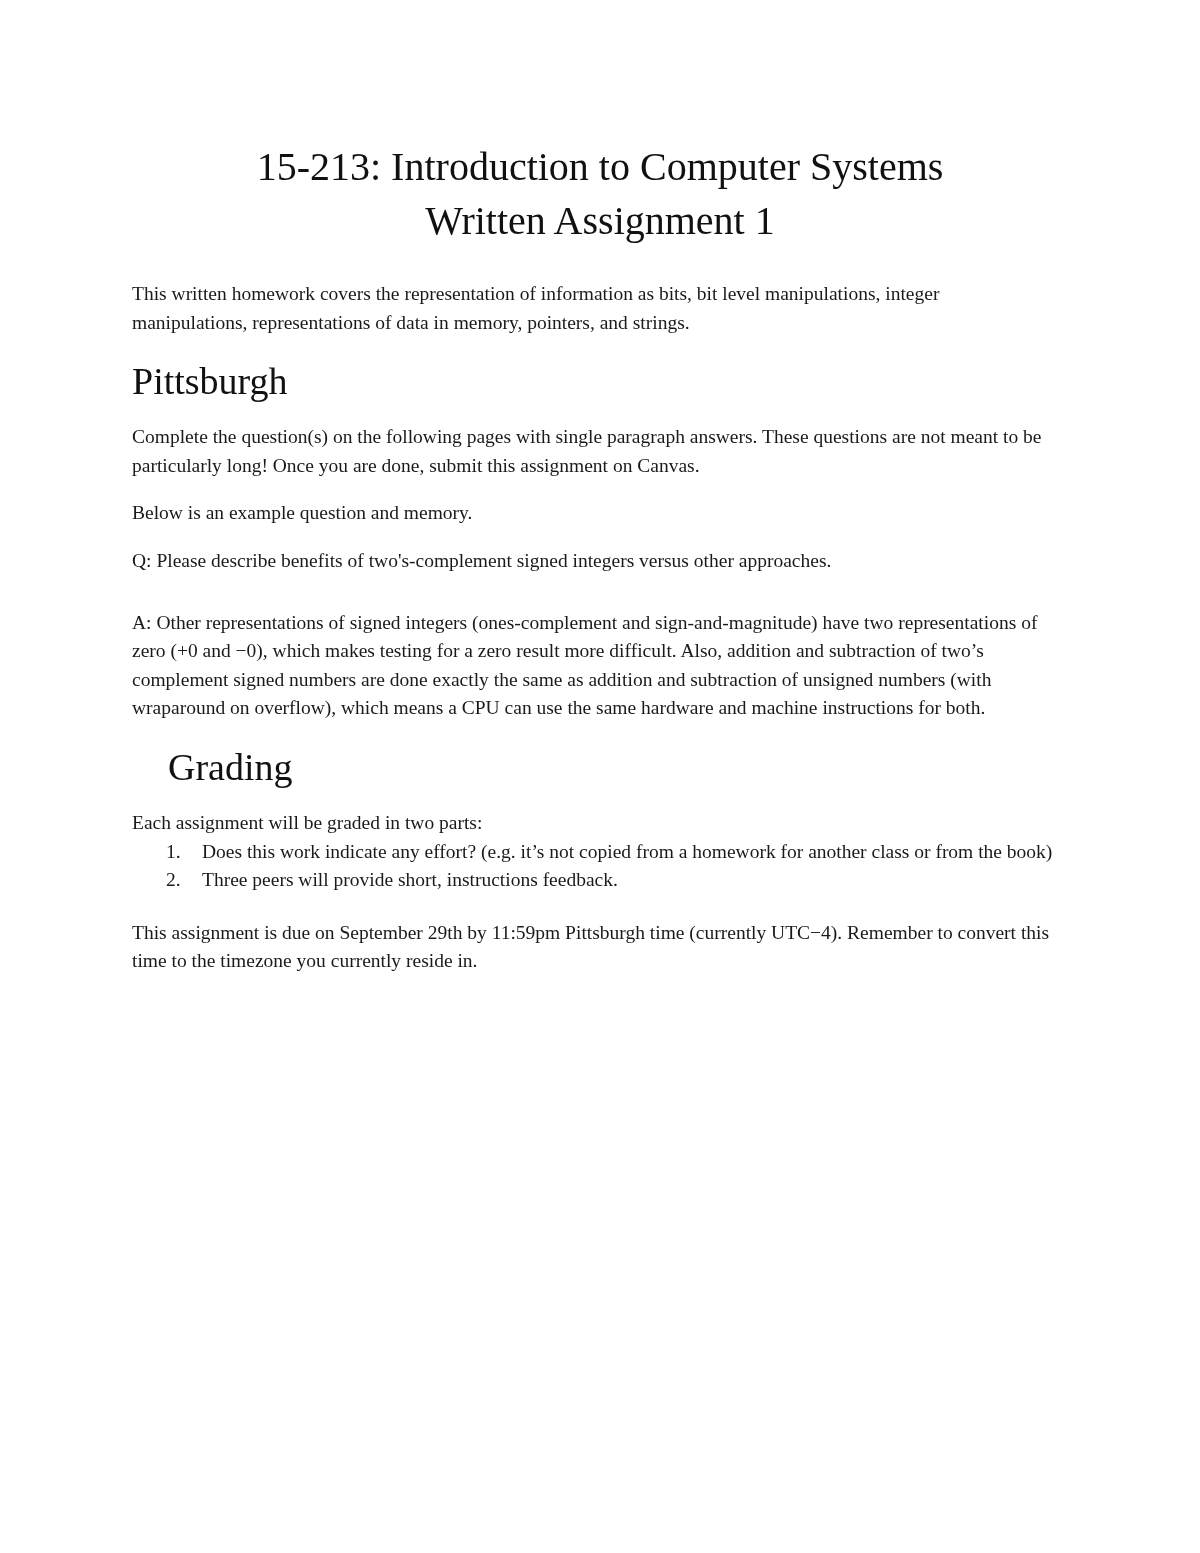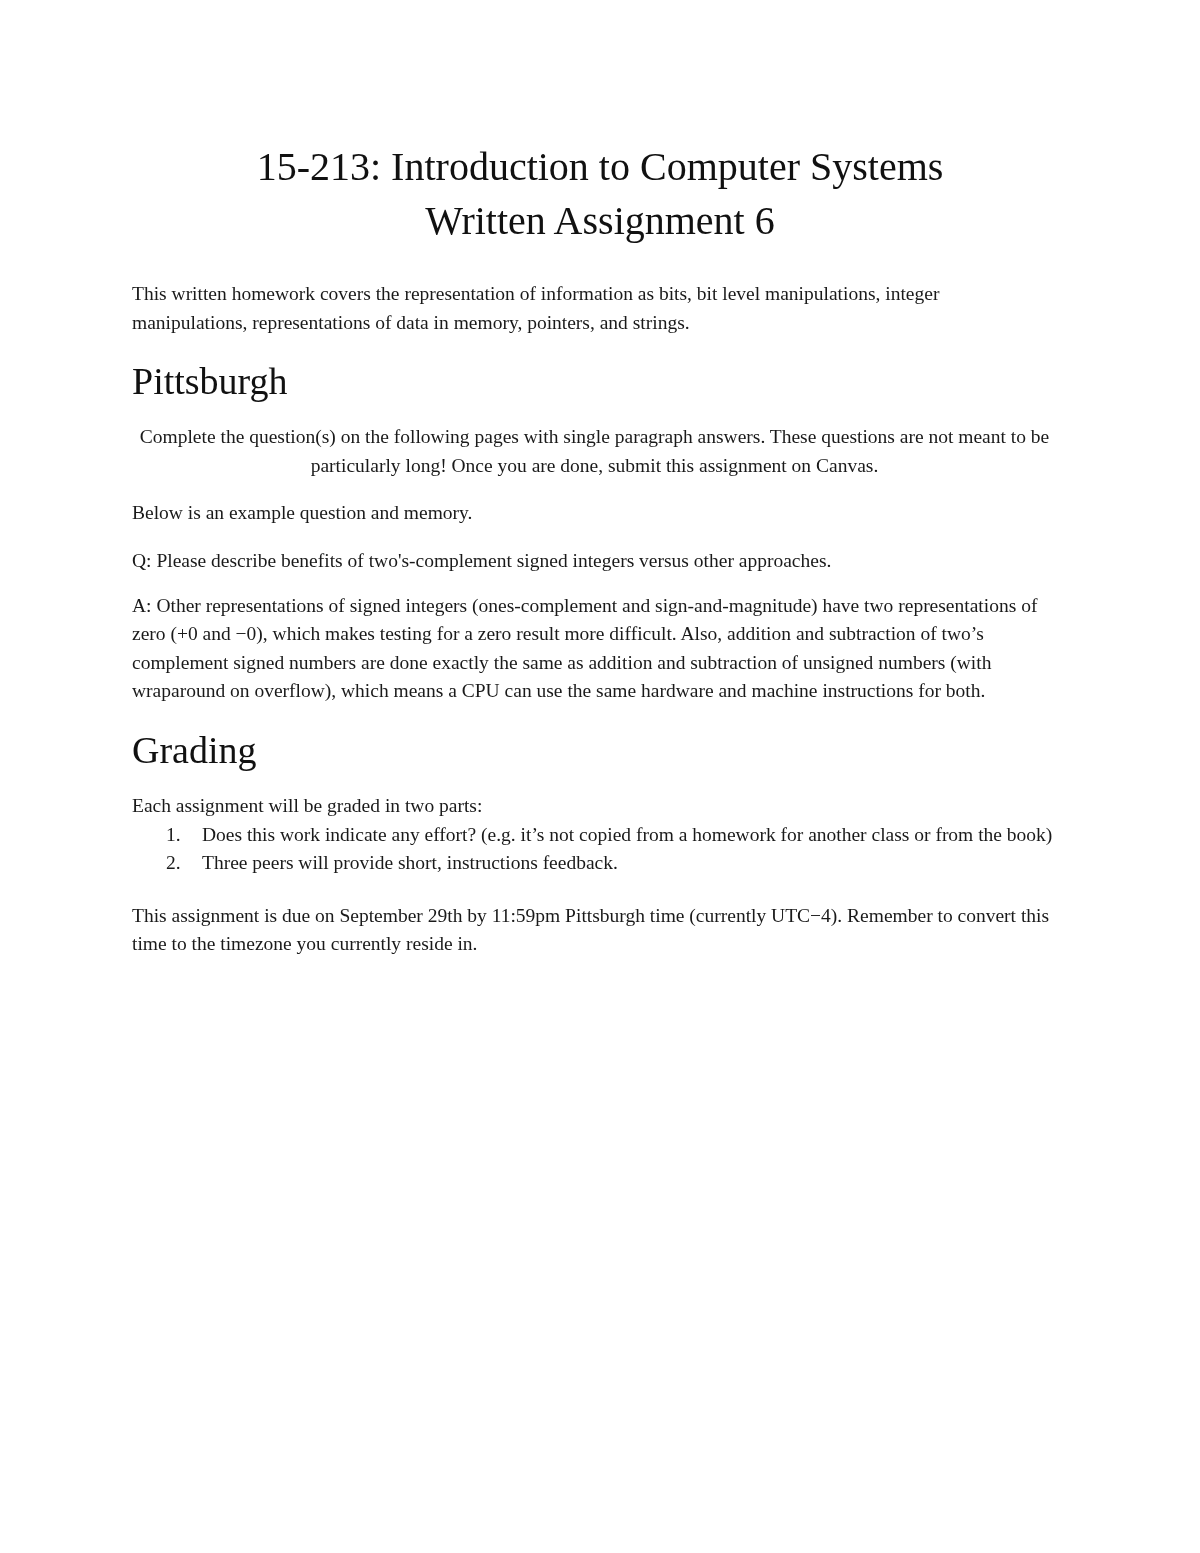--- a/index.html
+++ b/index.html
@@ -78,34 +78,34 @@
       top: 0;
     }
   </style>
 </head>
 <body>
 
 <div class="page">
 
   <div class="title-block">
     <div class="title-line">15-213: Introduction to Computer Systems</div>
-    <div class="title-line">Written Assignment 6</div>
+    <div class="title-line">Written Assignment 1</div>
   </div>
 
   <div class="content">
 
     <p class="body-text" style="margin-bottom: 22px;">This written homework covers the representation of information as bits, bit level manipulations, integer manipulations, representations of data in memory, pointers, and strings.</p>
 
     <h2 class="section-heading" style="margin-bottom: 20px;">Pittsburgh</h2>
-    <p class="body-text" style="margin-bottom: 19px; text-align: center;">Complete the question(s) on the following pages with single paragraph answers. These questions are not meant to be particularly long! Once you are done, submit this assignment on Canvas.</p>
+    <p class="body-text" style="margin-bottom: 19px;">Complete the question(s) on the following pages with single paragraph answers. These questions are not meant to be particularly long! Once you are done, submit this assignment on Canvas.</p>
     <p class="body-text" style="margin-bottom: 19px;">Below is an example question and memory.</p>
-    <p class="body-text" style="margin-bottom: 16px;">Q: Please describe benefits of two's-complement signed integers versus other approaches.</p>
+    <p class="body-text" style="margin-bottom: 33px;">Q: Please describe benefits of two's-complement signed integers versus other approaches.</p>
     <p class="body-text" style="margin-bottom: 22px;">A: Other representations of signed integers (ones-complement and sign-and-magnitude) have two representations of zero (+0 and −0), which makes testing for a zero result more difficult. Also, addition and subtraction of two’s complement signed numbers are done exactly the same as addition and subtraction of unsigned numbers (with wraparound on overflow), which means a CPU can use the same hardware and machine instructions for both.</p>
 
-    <h2 class="section-heading" style="margin-bottom: 20px;">Grading</h2>
+    <h2 class="section-heading" style="margin-bottom: 20px; margin-left: 36px;">Grading</h2>
     <p class="body-text" style="">Each assignment will be graded in two parts:</p>
     <ol class="grading-list" style="margin-bottom: 24px;">
       <li>
         <span class="num">1.</span>
         <span>Does this work indicate any effort? (e.g. it’s not copied from a homework for another class or from the book)</span>
       </li>
       <li>
         <span class="num">2.</span>
         <span>Three peers will provide short, instructions feedback.</span>
       </li>

